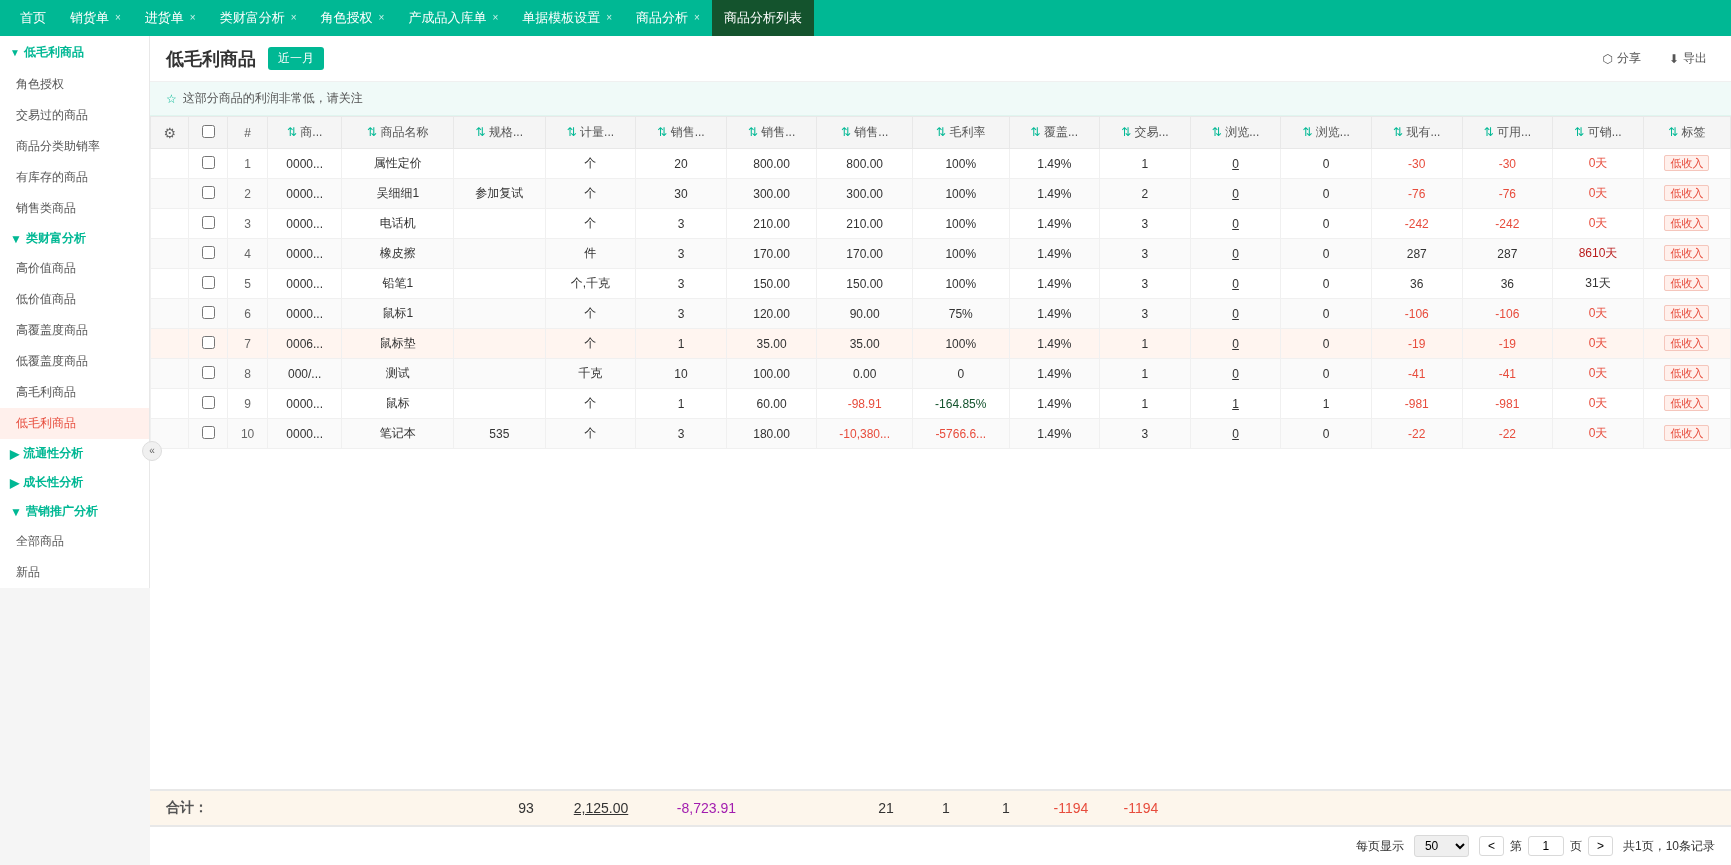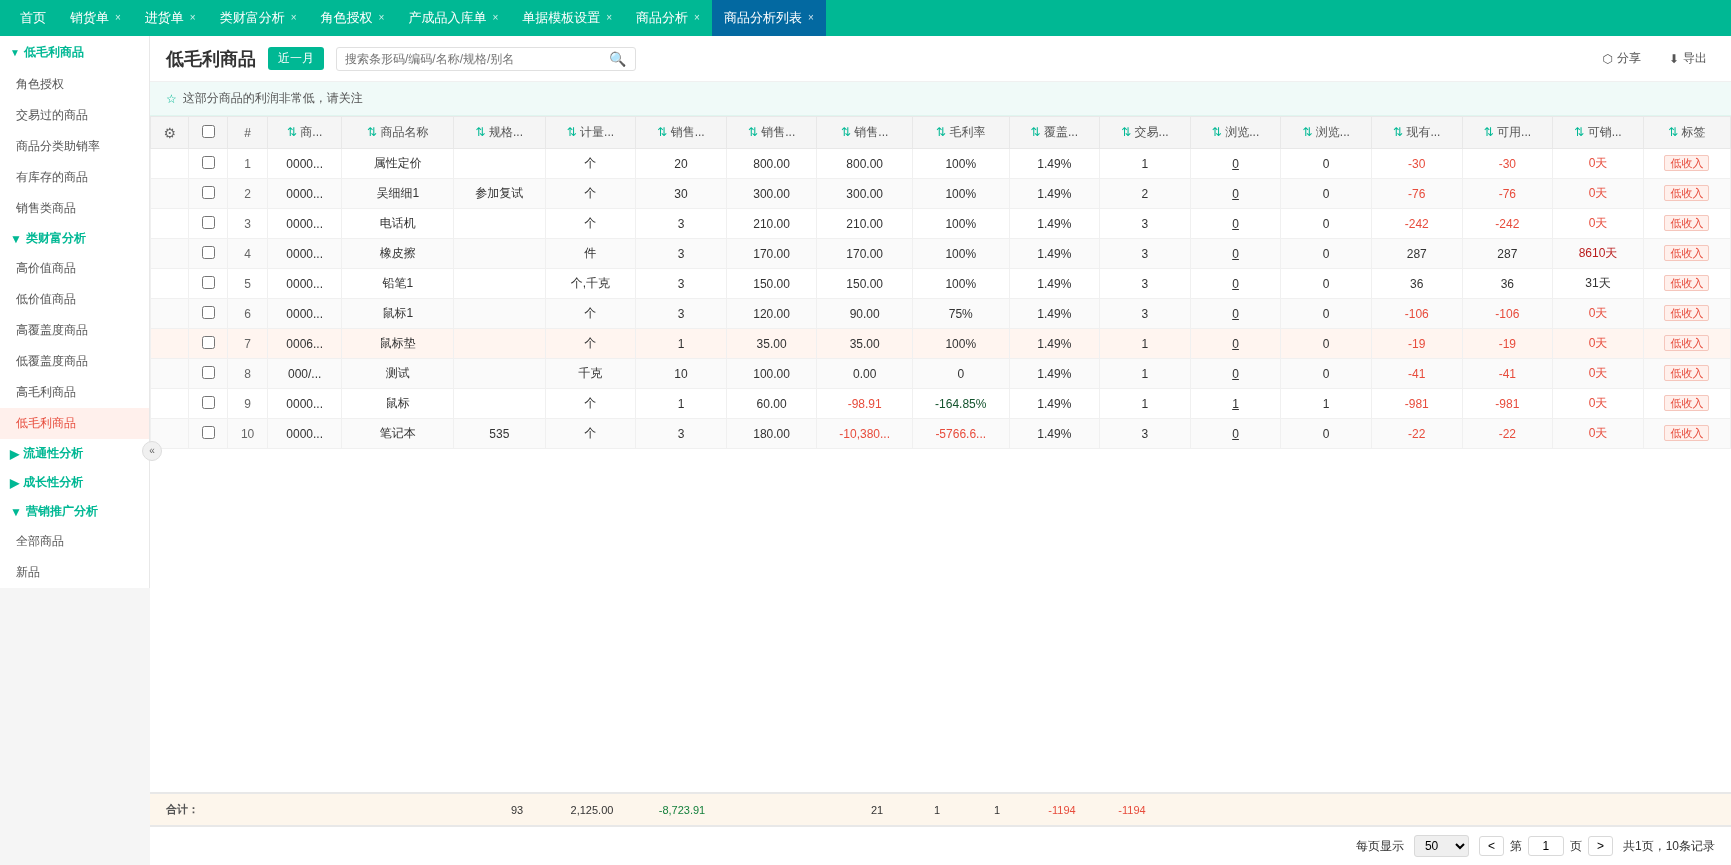--- a/index.html
+++ b/index.html
@@ -18,21 +18,21 @@
       padding: 0 12px;
       height: 36px;
       line-height: 36px;
       cursor: pointer;
       white-space: nowrap;
       font-size: 13px;
       display: flex;
       align-items: center;
       gap: 4px;
     }
-    .top-nav .nav-item.active { background: #0369a1; }
+    .top-nav .nav-item.active { background: #14532d; flex-direction: column; }
     .top-nav .nav-item .close-x { font-size: 10px; margin-left: 2px; opacity: 0.8; }
 
     
     .layout { display: flex; height: calc(100vh - 36px); overflow: hidden; }
 
     
     .sidebar {
       width: 150px;
       background: #fff;
       border-right: 1px solid #e8e8e8;
@@ -194,21 +194,21 @@
     }
     .link-value { color: #333; text-decoration: underline; cursor: pointer; }
 
     
     .table-footer {
       background: #fdf6ec;
       border-top: 2px solid #e8e8e8;
       display: flex;
       align-items: center;
       padding: 8px 16px;
-      font-size: 11px;
+      font-size: 14px;
       color: #333;
       border-bottom: 1px solid #e8e8e8;
     }
     .footer-label { color: #555; margin-right: 120px; font-weight: bold; }
     .footer-values {
       display: flex;
       gap: 0;
     }
     .footer-cell {
       min-width: 80px;
@@ -367,24 +367,20 @@
       <div class="sidebar-item">新品</div>
     </div>
     <div class="collapse-btn">«</div>
   </div>
 
   <div class="main-content">
 
     <div class="page-header">
       <span class="page-title">低毛利商品</span>
       <button class="period-btn">近一月</button>
-      <div class="search-box">
-        <input type="text" placeholder="搜索条形码/编码/名称/规格/别名" style="">
-        <span class="search-icon">🔍</span>
-      </div>
       <div class="header-actions">
         <div class="action-btn">
           <span>⬡</span>
           <span>分享</span>
         </div>
         <div class="action-btn">
           <span>⬇</span>
           <span>导出</span>
         </div>
       </div>
@@ -633,22 +629,22 @@
   </tr>
           </tbody>
       </table>
     </div>
 
     <div class="table-footer">
       <span class="footer-label">合计：</span>
       <div class="footer-values">
         <span class="footer-cell" style="min-width:168px;"></span>
         <span class="footer-cell" style="min-width:60px;">93</span>
-        <span class="footer-cell" style="min-width:90px;">2,125.00</span>
-        <span class="footer-cell" style="min-width:90px; color:#15803d;">-8,723.91</span>
+        <span class="footer-cell" style="min-width:90px;text-decoration:underline;">2,125.00</span>
+        <span class="footer-cell" style="min-width:90px; color:#a21caf;text-align:right;">-8,723.91</span>
         <span class="footer-cell" style="min-width:60px;"></span>
         <span class="footer-cell" style="min-width:60px;"></span>
         <span class="footer-cell" style="min-width:60px;">21</span>
         <span class="footer-cell" style="min-width:60px;">1</span>
         <span class="footer-cell" style="min-width:60px;">1</span>
         <span class="footer-cell" style="min-width:70px; color:#e74c3c;">-1194</span>
         <span class="footer-cell" style="min-width:70px; color:#e74c3c;">-1194</span>
       </div>
     </div>
 

